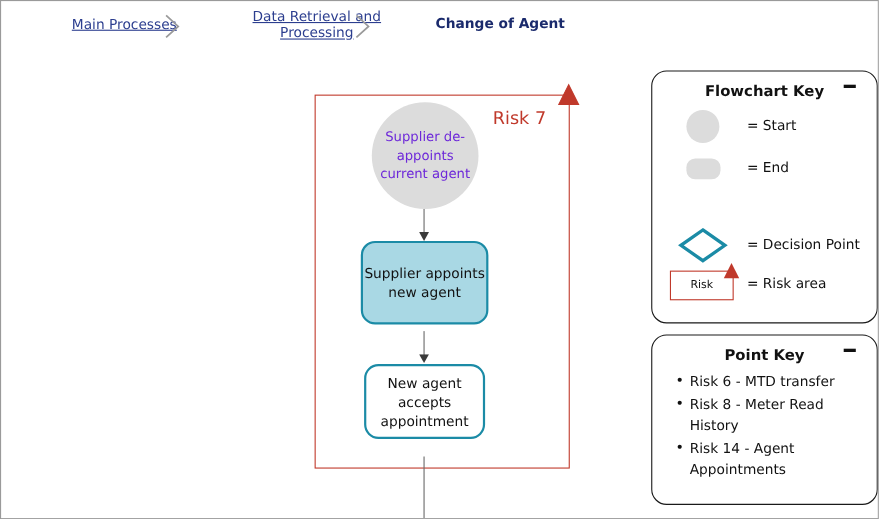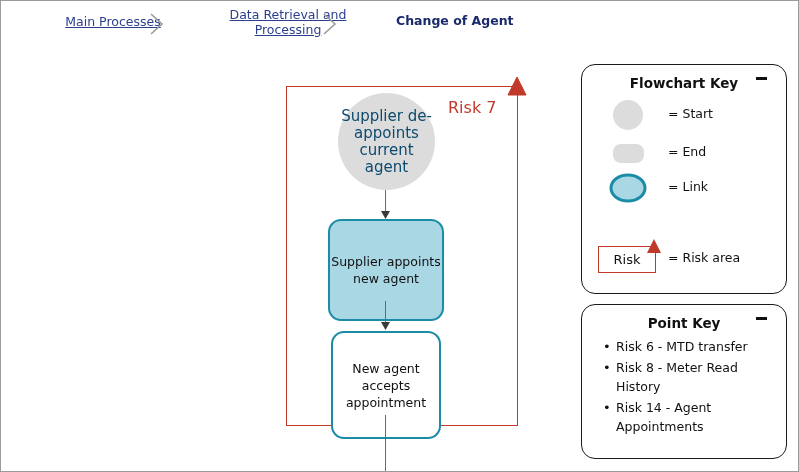--- a/index.html
+++ b/index.html
@@ -111,49 +111,49 @@
     left: 337px;
     top: 92px;
     width: 97px;
     height: 97px;
     border-radius: 50%;
     background: #dcdcdc;
     display: flex;
     align-items: center;
     justify-content: center;
     text-align: center;
-    font-size: 15px;
-    color: #0c4a6e;
+    font-size: 12px;
+    color: #6d28d9;
     line-height: 17px;
     box-sizing: border-box;
   }
   #node-appoints {
     position: absolute;
     left: 327px;
     top: 218px;
     width: 116px;
-    height: 102px;
+    height: 76px;
     border: 2.2px solid #1b8ba6;
     border-radius: 13px;
     background: #a9d8e4;
     display: flex;
     align-items: center;
     justify-content: center;
     text-align: center;
     font-size: 12.5px;
     color: #111111;
     line-height: 17px;
     box-sizing: border-box;
   }
   #node-accepts {
     position: absolute;
     left: 330px;
     top: 330px;
     width: 110px;
-    height: 108px;
+    height: 68px;
     border: 2.2px solid #1b8ba6;
     border-radius: 13px;
     background: #ffffff;
     display: flex;
     align-items: center;
     justify-content: center;
     text-align: center;
     font-size: 12.5px;
     color: #111111;
     line-height: 17px;
@@ -178,20 +178,21 @@
   #arrow-1 { top: 210px; }
   #arrow-2 { top: 321px; }
 
   
   .panel {
     position: absolute;
     border: 1.6px solid #1a1a1a;
     border-radius: 14px;
     background: #ffffff;
     box-sizing: border-box;
+    margin-left: 11px;
   }
   #panel-flowchart-key {
     left: 580px;
     top: 63px;
     width: 206px;
     height: 230px;
   }
   #panel-risk-key {
     left: 580px;
     top: 303px;
@@ -244,21 +245,21 @@
     position: absolute;
     left: 2px;
     top: 4px;
     width: 58px;
     height: 27px;
     border: 1.8px solid #c0392b;
     box-sizing: border-box;
     display: flex;
     align-items: center;
     justify-content: center;
-    font-size: 13px;
+    font-size: 10px;
     color: #111111;
   }
   .legend-risk-arrow {
     position: absolute;
     left: 50px;
     top: -4px;
     width: 16px;
     height: 16px;
   }
 
@@ -341,27 +342,27 @@
       <div class="legend-text">= Start</div>
     </div>
 
     <div class="legend-row" style="top:71px;">
       <svg class="legend-shape" viewBox="0 0 56 34">
         <rect x="9" y="8" width="31" height="19" rx="8" ry="8" fill="#dcdcdc"></rect>
       </svg>
       <div class="legend-text">= End</div>
     </div>
 
-    <div class="legend-row" style="top:106px;">
+
+    <div class="legend-row" style="top:141px;">
       <svg class="legend-shape" viewBox="0 0 56 34">
-        <ellipse cx="24" cy="17" rx="17" ry="13" fill="#a9d8e4" stroke="#1b8ba6" stroke-width="3"></ellipse>
+        <polygon points="24,3 44,17 24,31 4,17" fill="#ffffff" stroke="#1b8ba6" stroke-width="3"></polygon>
       </svg>
-      <div class="legend-text">= Link</div>
+      <div class="legend-text">= Decision Point</div>
     </div>
-
 
     <div class="legend-row" style="top:177px;">
       <div class="legend-risk-box">Risk</div>
       <svg class="legend-risk-arrow" viewBox="0 0 16 16">
         <polygon points="8,1 15,15 1,15" fill="#c0392b"></polygon>
       </svg>
       <div class="legend-text">= Risk area</div>
     </div>
   </div>
 

